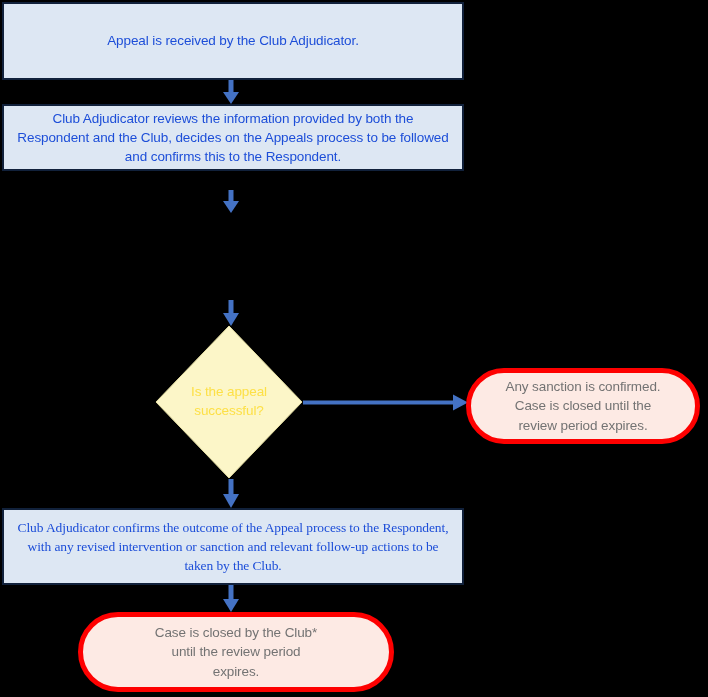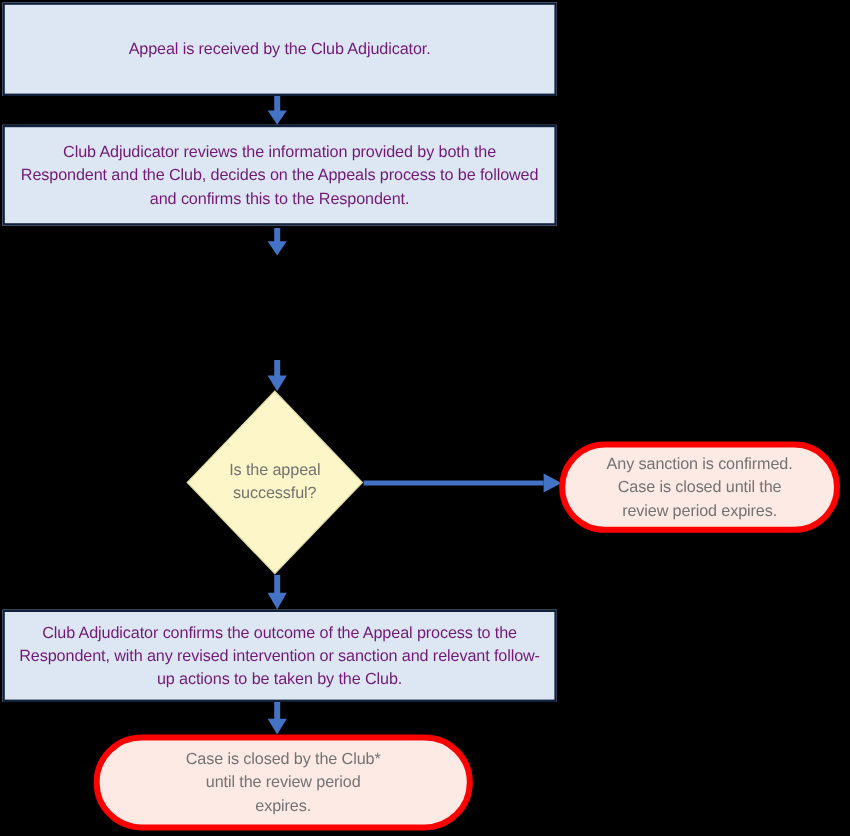--- a/index.html
+++ b/index.html
@@ -25,21 +25,21 @@
     position: absolute;
     background: #dde7f3;
     border: 2px solid #11213b;
     box-sizing: border-box;
     display: flex;
     align-items: center;
     justify-content: center;
     text-align: center;
   }
   .proc-text {
-    color: #701a75;
+    color: #1d4ed8;
     font-size: 13.5px;
     line-height: 1.42;
     letter-spacing: -0.1px;
     padding: 0 12px;
     white-space: pre-line;
   }
 
   
   .diamond-wrap {
     position: absolute;
@@ -48,21 +48,21 @@
     position: absolute;
     inset: 0;
   }
   .diamond-label {
     position: absolute;
     inset: 0;
     display: flex;
     align-items: center;
     justify-content: center;
     text-align: center;
-    color: #737373;
+    color: #fde047;
     font-size: 13.5px;
     line-height: 1.4;
     letter-spacing: -0.1px;
     white-space: pre-line;
     pointer-events: none;
   }
 
   
   .pill {
     position: absolute;
@@ -101,21 +101,21 @@
     <div class="proc-text">Appeal is received by the Club Adjudicator.</div>
   </div>
 
   <div class="conn" style="left:222px; top:80px; width:18px; height:24px;">
     <svg width="18" height="24" viewBox="0 0 18 24">
       <line x1="9" y1="0" x2="9" y2="14" stroke="#4472c4" stroke-width="5"></line>
       <polygon points="1,12 17,12 9,24" fill="#4472c4"></polygon>
     </svg>
   </div>
 
-  <div class="proc-box" style="left:2px; top:104px; width:462px; height:84px;">
+  <div class="proc-box" style="left:2px; top:104px; width:462px; height:67px;">
     <div class="proc-text">Club Adjudicator reviews the information provided by both the Respondent and the Club, decides on the Appeals process to be followed and confirms this to the Respondent.</div>
   </div>
 
   <div class="conn" style="left:222px; top:190px; width:18px; height:23px;">
     <svg width="18" height="23" viewBox="0 0 18 23">
       <line x1="9" y1="0" x2="9" y2="13" stroke="#4472c4" stroke-width="5"></line>
       <polygon points="1,11 17,11 9,23" fill="#4472c4"></polygon>
     </svg>
   </div>
 
@@ -148,21 +148,21 @@
 review period expires.</div>
   </div>
 
   <div class="conn" style="left:222px; top:479px; width:18px; height:29px;">
     <svg width="18" height="29" viewBox="0 0 18 29">
       <line x1="9" y1="0" x2="9" y2="17" stroke="#4472c4" stroke-width="5"></line>
       <polygon points="1,15 17,15 9,29" fill="#4472c4"></polygon>
     </svg>
   </div>
 
-  <div class="proc-box" style="left:2px; top:508px; width:462px; height:77px;">
+  <div class="proc-box" style="left:2px; top:508px; width:462px; height:77px;font-family:Liberation Serif, serif;">
     <div class="proc-text">Club Adjudicator confirms the outcome of the Appeal process to the Respondent, with any revised intervention or sanction and relevant follow-up actions to be taken by the Club.</div>
   </div>
 
   <div class="conn" style="left:222px; top:585px; width:18px; height:27px;">
     <svg width="18" height="27" viewBox="0 0 18 27">
       <line x1="9" y1="0" x2="9" y2="16" stroke="#4472c4" stroke-width="5"></line>
       <polygon points="1,14 17,14 9,27" fill="#4472c4"></polygon>
     </svg>
   </div>
 

